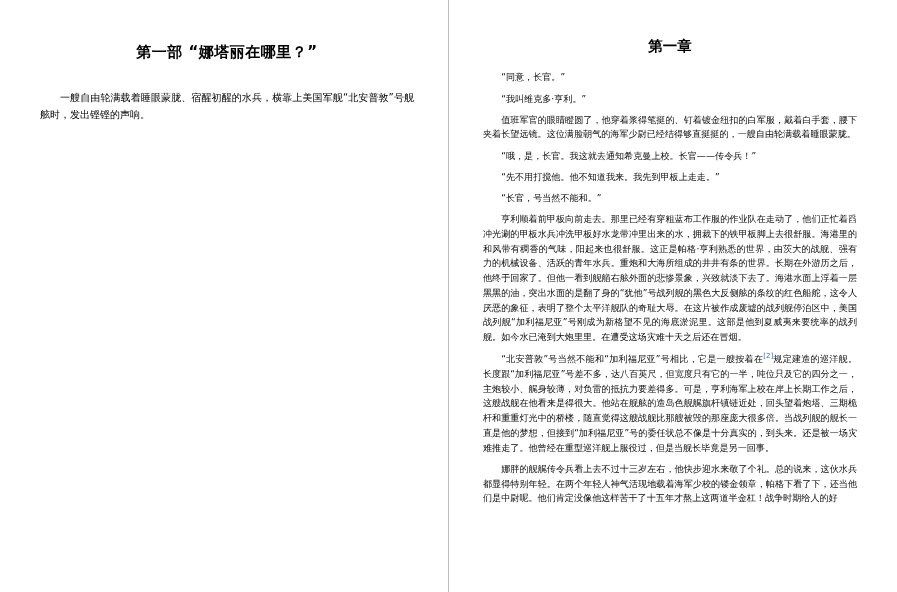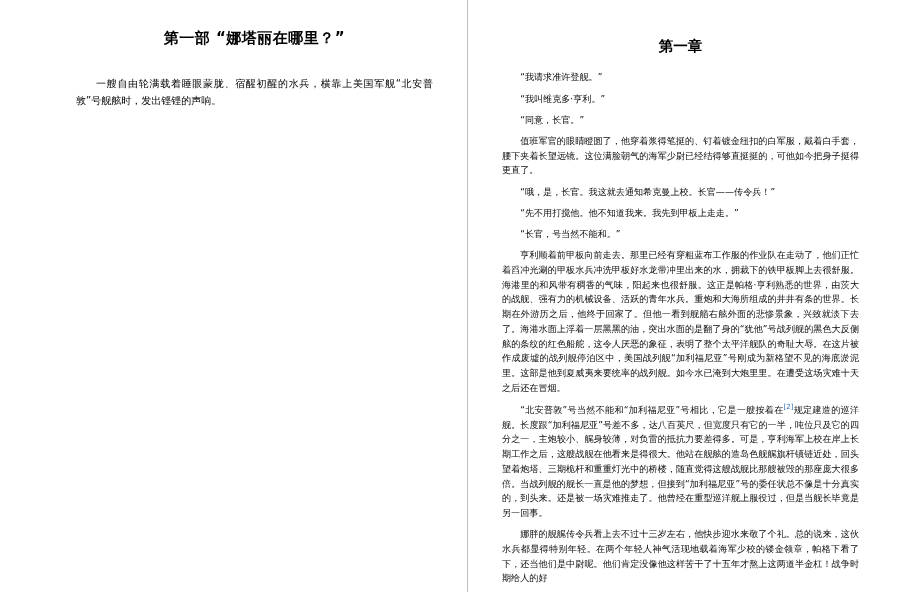--- a/index.html
+++ b/index.html
@@ -21,22 +21,21 @@
     box-sizing: border-box;
   }
   .page {
     box-sizing: border-box;
     height: 592px;
     position: relative;
     background: #ffffff;
   }
   .page-left {
     width: 448px;
-    padding: 12px 34px 20px 40px;
-    margin-left: 36px;
+    padding: 26px 34px 20px 40px;
   }
   .page-right {
     width: 446px;
     padding: 26px 38px 20px 34px;
   }
   .gutter {
     width: 1px;
     background: #bdbdbd;
     height: 592px;
     flex: 0 0 1px;
@@ -97,25 +96,24 @@
     <div class="part-title">第一部    “娜塔丽在哪里？”</div>
     <p class="lead-left">一艘自由轮满载着睡眼蒙胧、宿醒初醒的水兵，横靠上美国军舰“北安普敦”号舰舷时，发出铿铿的声响。</p>
   </div>
 
   <div class="gutter"></div>
 
   <div class="page page-right">
     <div class="chapter-title">第一章</div>
 
 
-    <p class="dialogue">“我请求准许登舰。”</p>
+    <p class="dialogue">“同意，长官。”</p>
     <p class="dialogue">“我叫维克多·亨利。”</p>
-    <p class="dialogue">“同意，长官。”</p>
 
-    <p class="body">值班军官的眼睛瞪圆了，他穿着浆得笔挺的、钉着镀金纽扣的白军服，戴着白手套，腰下夹着长望远镜。这位满脸朝气的海军少尉已经结得够直挺挺的，可他如今把身子挺得更直了。</p>
+    <p class="body">值班军官的眼睛瞪圆了，他穿着浆得笔挺的、钉着镀金纽扣的白军服，戴着白手套，腰下夹着长望远镜。这位满脸朝气的海军少尉已经结得够直挺挺的，一艘自由轮满载着睡眼蒙胧。</p>
 
     <p class="dialogue">“哦，是，长官。我这就去通知希克曼上校。长官——传令兵！”</p>
     <p class="dialogue">“先不用打搅他。他不知道我来。我先到甲板上走走。”</p>
     <p class="dialogue">“长官，号当然不能和。”</p>
 
     <p class="body">亨利顺着前甲板向前走去。那里已经有穿粗蓝布工作服的作业队在走动了，他们正忙着舀冲光涮的甲板水兵冲洗甲板好水龙带冲里出来的水，拥裁下的铁甲板脚上去很舒服。海港里的和风带有稠香的气味，阳起来也很舒服。这正是帕格·亨利熟悉的世界，由茨大的战舰、强有力的机械设备、活跃的青年水兵。重炮和大海所组成的井井有条的世界。长期在外游历之后，他终于回家了。但他一看到舰艏右舷外面的悲惨景象，兴致就淡下去了。海港水面上浮着一层黑黑的油，突出水面的是翻了身的“犹他”号战列舰的黑色大反侧舷的条纹的红色船舵，这令人厌恶的象征，表明了整个太平洋舰队的奇耻大辱。在这片被作成废墟的战列舰停泊区中，美国战列舰“加利福尼亚”号刚成为新格望不见的海底淤泥里。这部是他到夏威夷来要统率的战列舰。如今水已淹到大炮里里。在遭受这场灾难十天之后还在冒烟。</p>
 
     <p class="body">
       <span>“北安普敦”号当然不能和“加利福尼亚”号相比，它是一艘按着在</span><a class="link sup" href="#">[2]</a><span>规定建造的巡洋舰。长度跟“加利福尼亚”号差不多，达八百英尺，但宽度只有它的一半，吨位只及它的四分之一，主炮较小、艉身较薄，对负雷的抵抗力要差得多。可是，亨利海军上校在岸上长期工作之后，这艘战舰在他看来是得很大。他站在舰舷的造岛色舰艉旗杆镇链近处，回头望着炮塔、三期桅杆和重重灯光中的桥楼，随直觉得这艘战舰比那艘被毁的那座庞大很多倍。当战列舰的舰长一直是他的梦想，但接到“加利福尼亚”号的委任状总不像是十分真实的，到头来。还是被一场灾难推走了。他曾经在重型巡洋舰上服役过，但是当舰长毕竟是另一回事。</span>
     </p>

